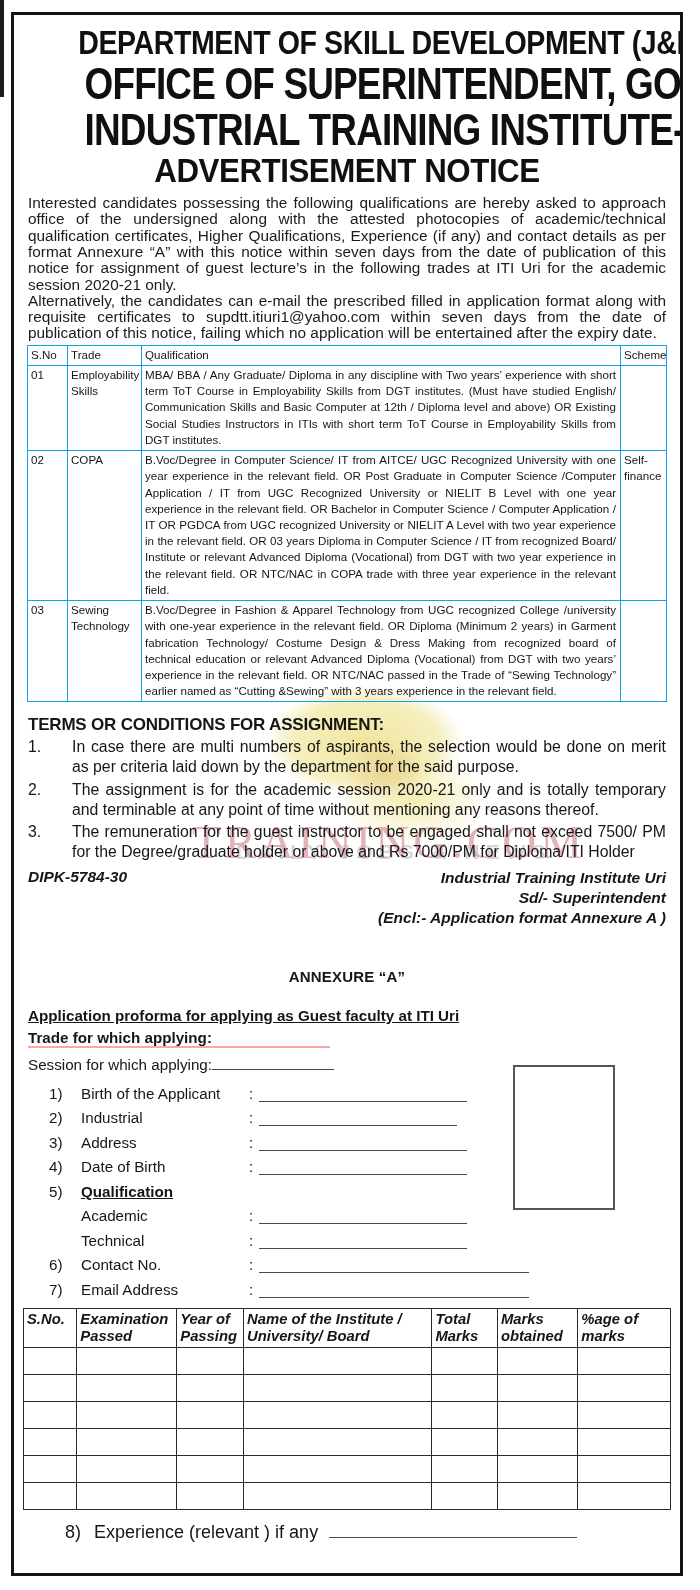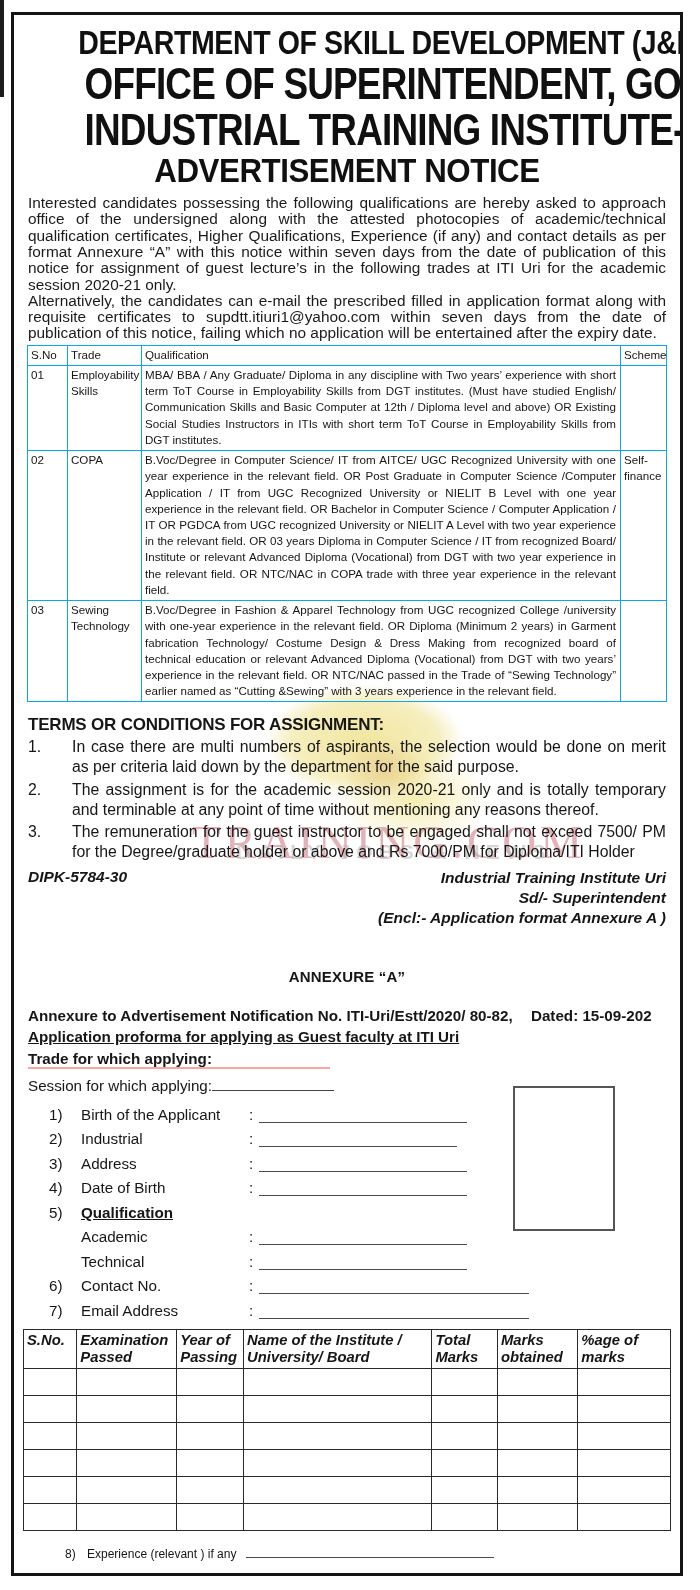--- a/index.html
+++ b/index.html
@@ -77,21 +77,21 @@
   .w210{width:208px;} .w200{width:198px;} .w272{width:270px;}
   .frow.qual5 .flabel{font-weight:bold;text-decoration:underline;}
   .photo-box{position:absolute;left:486px;top:-12px;width:98px;height:141px;border:2px solid #555;background:#fff;}
   
   table.exam{border-collapse:collapse;width:calc(100% + 8px);margin:10px -4px 0 -4px;table-layout:fixed;}
   table.exam th{border:1.5px solid #2a2a2a;font-size:14.8px;font-weight:bold;font-style:italic;text-align:left;vertical-align:top;padding:2px 3px;line-height:1.15;margin-top:8px;}
   table.exam td{border:1.5px solid #2a2a2a;height:26px;padding:0 3px;}
   .e-sno{width:7.6%;} .e-exam{width:15.2%;} .e-year{width:9.8%;} .e-inst{width:29.6%;}
   .e-total{width:9.6%;} .e-marks{width:12%;} .e-pct{width:14%;}
   
-  .exp-row{margin:12px 0 0 38px;font-size:12px;}
+  .exp-row{margin:12px 0 0 38px;font-size:18px;}
   .exp-row .fline{display:inline-block;border-bottom:1.6px solid #4a4a4a;width:248px;height:14px;margin-left:6px;}
 </style>
 </head>
 <body>
 
 <div class="scan-edge"></div>
 
 <div class="doc">
 
   <div class="wm-blob"></div>
@@ -159,24 +159,20 @@
       <div class="ref">DIPK-5784-30</div>
       <div class="sd">
         <div>Industrial Training Institute Uri</div>
         <div>Sd/- Superintendent</div>
         <div>(Encl:- Application format Annexure A )</div>
       </div>
     </div>
 
     <div class="annex-head">ANNEXURE “A”</div>
 
-    <div class="annex-ref">
-      <span>Annexure to Advertisement Notification No. ITI-Uri/Estt/2020/ 80-82,</span>
-      <span class="dated">Dated: 15-09-202</span>
-    </div>
     <div class="annex-proforma">Application proforma for applying as Guest faculty at  ITI Uri</div>
     <div>
       <span class="annex-trade">Trade for which applying:</span>
     </div>
     <div class="annex-session">
       <span>Session for which applying:</span><span class="line"></span>
     </div>
 
     <div class="fields">
       <div class="photo-box"></div>

